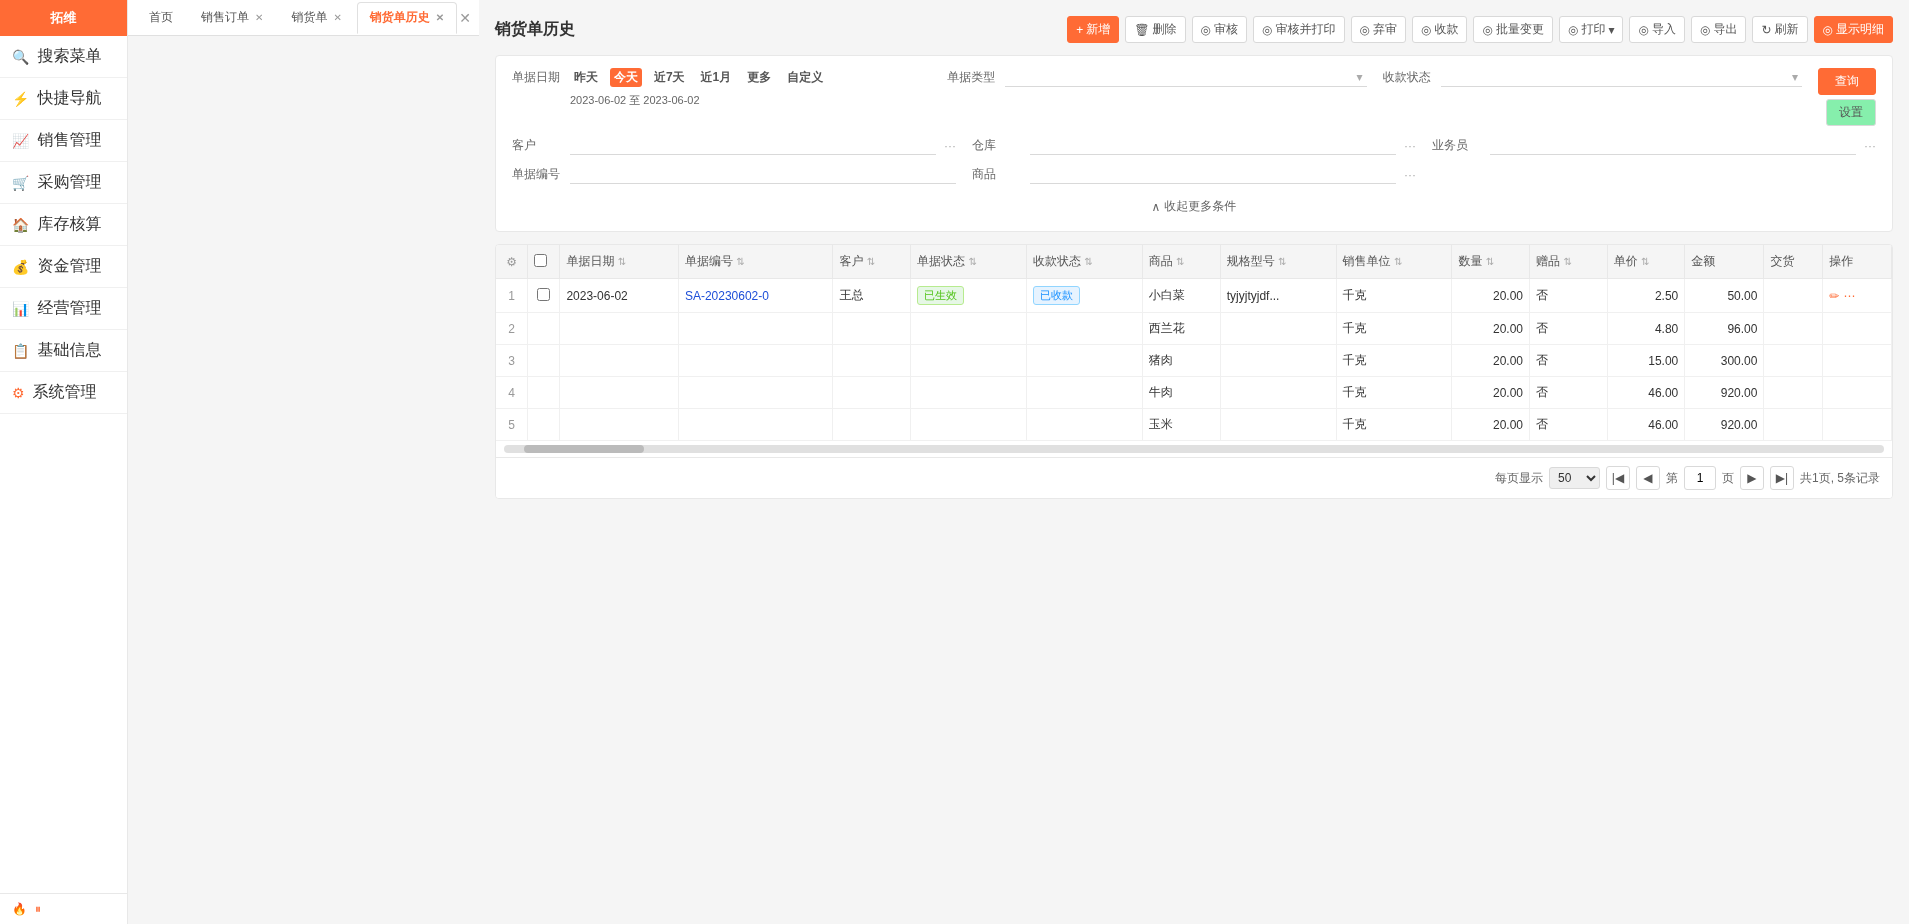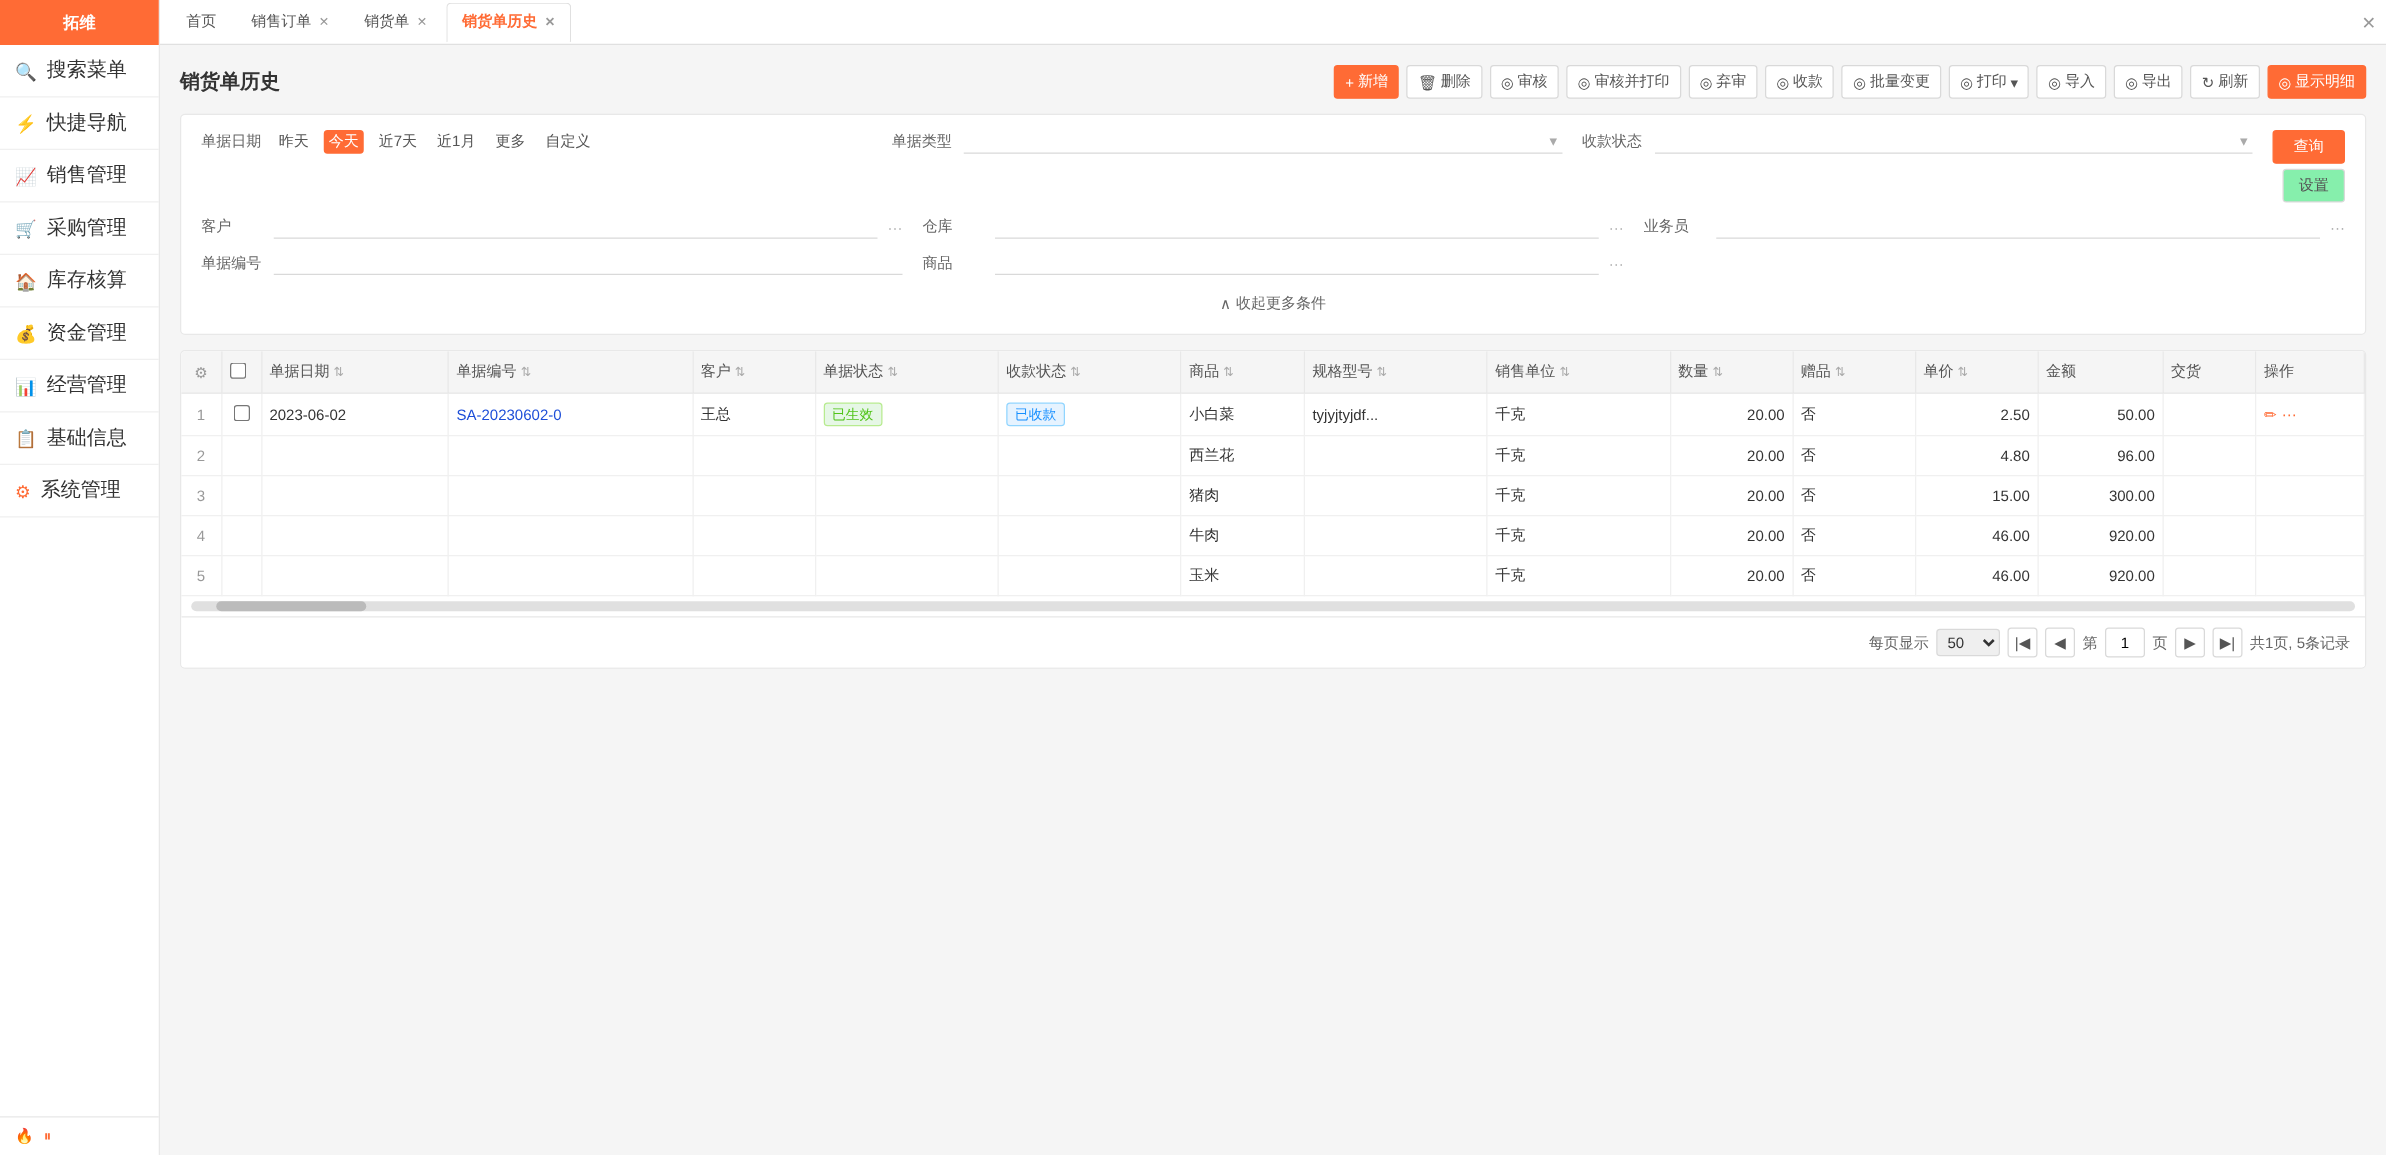--- a/index.html
+++ b/index.html
@@ -41,21 +41,20 @@
       padding: 8px 12px;
       display: flex;
       gap: 8px;
       color: #ff6b35;
     }
 
     
     .main {
       flex: 1;
       display: flex;
-      flex-direction: column;
       overflow: hidden;
     }
 
     
     .tab-bar {
       display: flex;
       align-items: center;
       background: #fff;
       border-bottom: 1px solid #e0e0e0;
       height: 36px;
@@ -179,20 +178,21 @@
       border: none;
       outline: none;
       flex: 1;
       font-size: 12px;
     }
     .filter-dots { color: #aaa; cursor: pointer; }
     .date-row {
       display: flex;
       align-items: center;
       gap: 8px;
+      font-weight: bold;
     }
     .date-shortcut {
       color: #555;
       cursor: pointer;
       padding: 1px 4px;
     }
     .date-shortcut.active {
       background: #ff6b35;
       color: #fff;
       border-radius: 3px;
@@ -468,20 +468,21 @@
               <div class="date-row">
                 <span class="date-shortcut">昨天</span>
                 <span class="date-shortcut active" style="background:#ff6b35;color:#fff;border-radius:3px;padding:1px 4px;">今天</span>
                 <span class="date-shortcut">近7天</span>
                 <span class="date-shortcut">近1月</span>
                 <span class="date-shortcut">更多</span>
                 <span class="date-shortcut">自定义</span>
               </div>
             </div>
           </div>
+          <div style="padding-left:58px;color:#666;font-size:11px;">2023-06-02 至 2023-06-02</div>
         </div>
         <div style="flex:1;">
           <div class="filter-row">
             <div class="filter-item">
               <span class="filter-label">单据类型</span>
               <div class="filter-select" style="flex:1;border-bottom:1px solid #d9d9d9;display:flex;align-items:center;">
                 <input type="text" style="border: none; outline: none; flex: 1 1 0%; font-size: 12px;">
                 <span style="color:#aaa;">▾</span>
               </div>
             </div>

